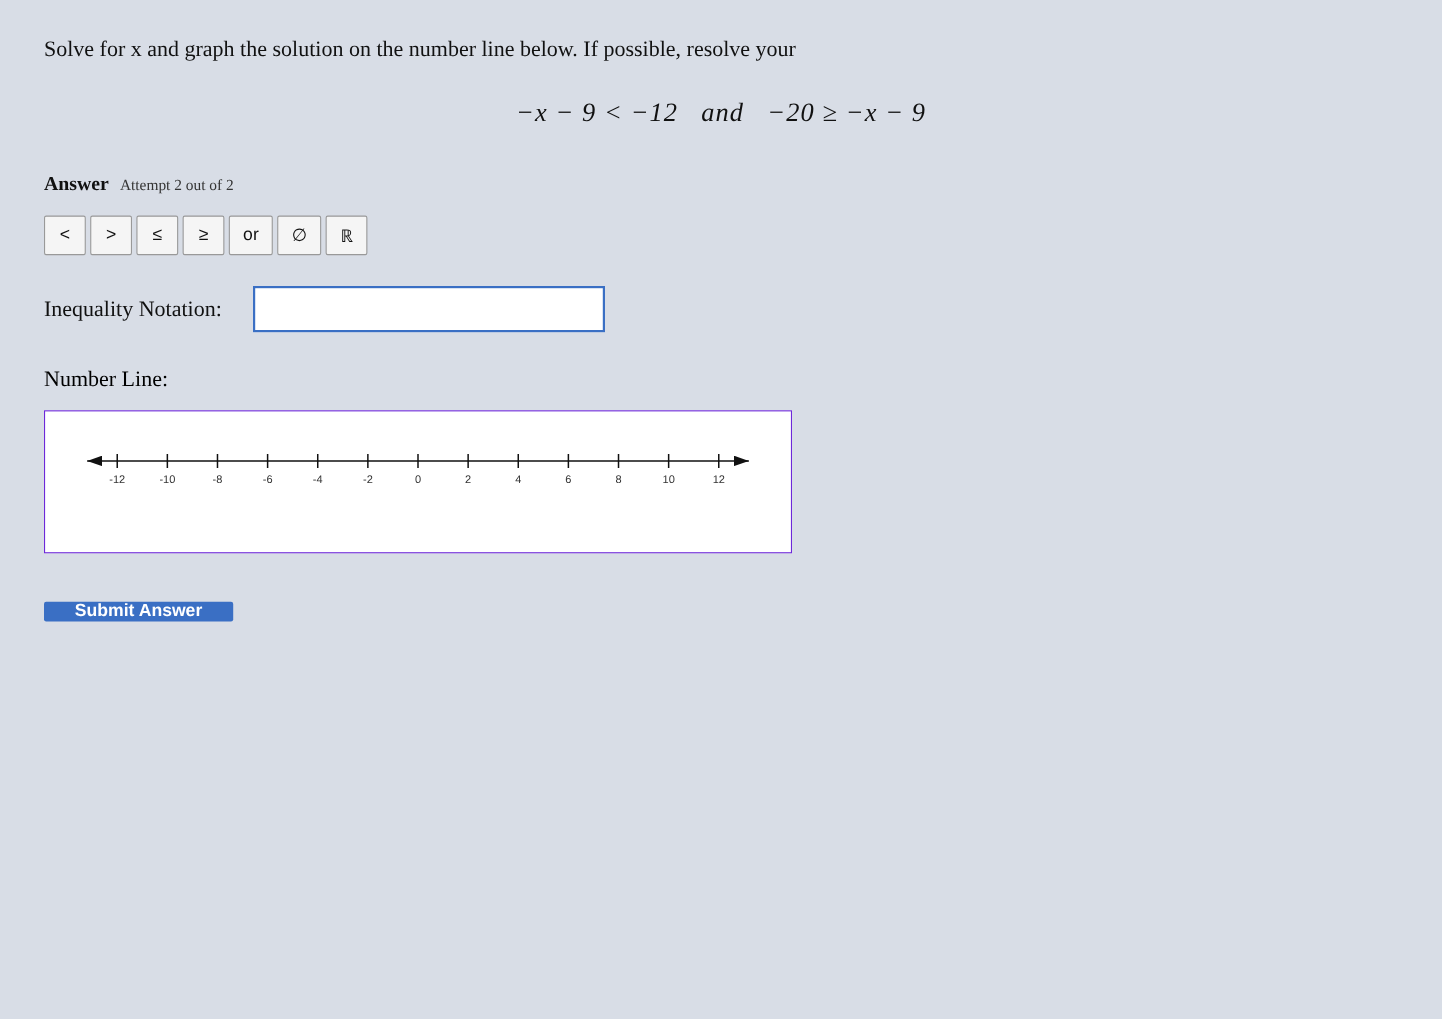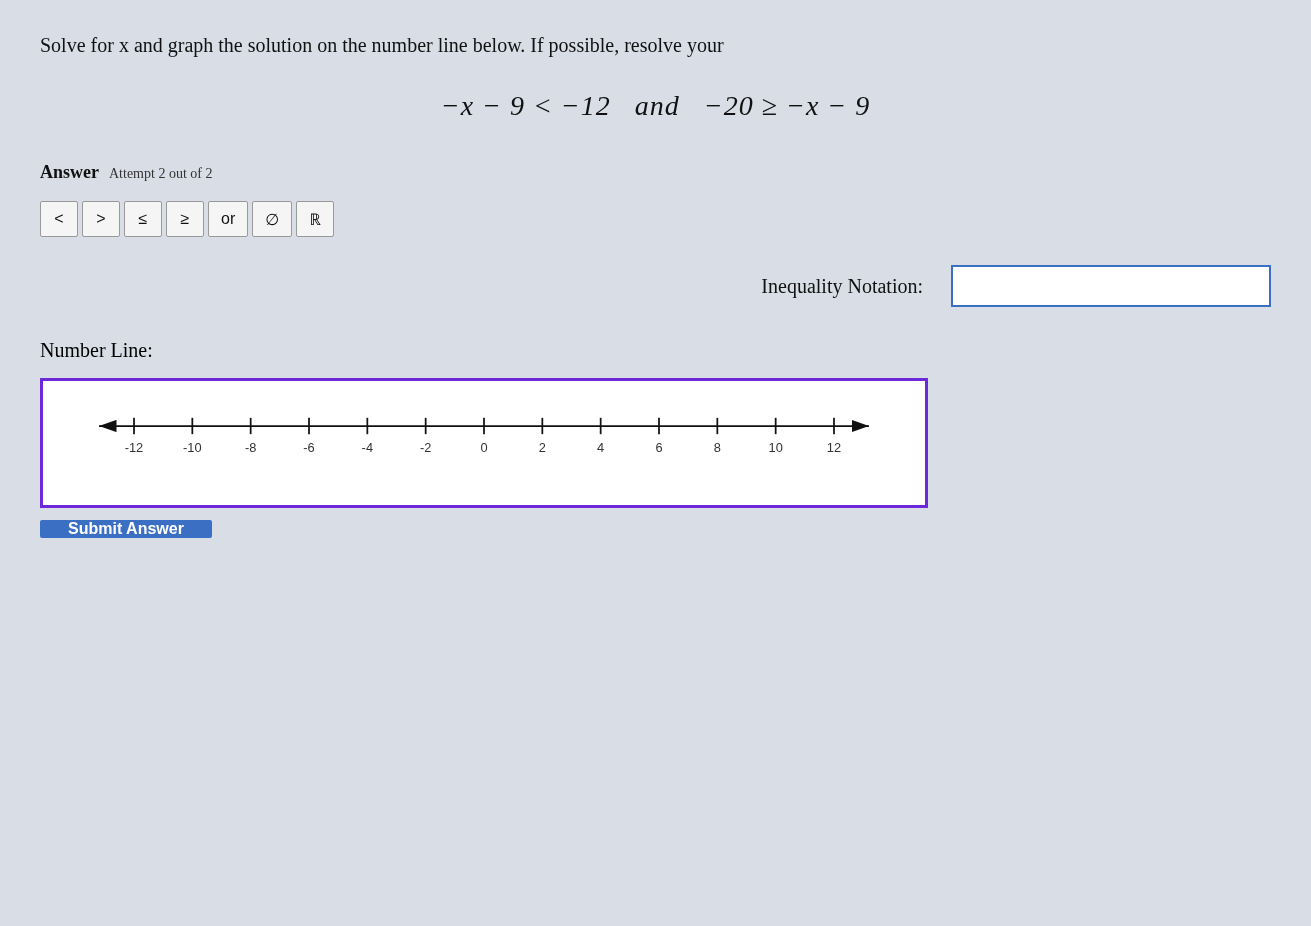--- a/index.html
+++ b/index.html
@@ -15,21 +15,21 @@
     .problem-text {
       font-size: 20px;
       line-height: 1.5;
       color: #111;
       margin-bottom: 30px;
       max-width: 900px;
     }
 
     .equation-row {
       text-align: center;
-      font-size: 28px;
+      font-size: 24px;
       font-style: italic;
       margin: 10px 0 40px 0;
       color: #111;
       letter-spacing: 1px;
     }
 
     .answer-header {
       display: flex;
       align-items: baseline;
       gap: 10px;
@@ -63,21 +63,20 @@
       min-width: 38px;
       text-align: center;
       color: #111;
     }
 
     .inequality-notation-row {
       display: flex;
       align-items: center;
       gap: 28px;
       margin-bottom: 32px;
-      justify-content: flex-end;
     }
 
     .notation-label {
       font-size: 20px;
       color: #111;
     }
 
     .notation-input {
       border: 2px solid #3a6fc4;
       background: white;
@@ -88,26 +87,26 @@
       font-size: 16px;
     }
 
     .number-line-label {
       font-size: 20px;
       color: #000000;
       margin-bottom: 16px;
     }
 
     .number-line-container {
-      border: 3px solid #6d28d9;
+      border: 1px solid #6d28d9;
       background: white;
-      width: 888px;
+      width: 680px;
       height: 130px;
       padding: 10px 20px 10px 20px;
-      margin-bottom: 12px;
+      margin-bottom: 44px;
       cursor: crosshair;
       position: relative;
     }
 
     .number-line-svg {
       width: 100%;
       height: 70px;
       display: block;
     }
 

